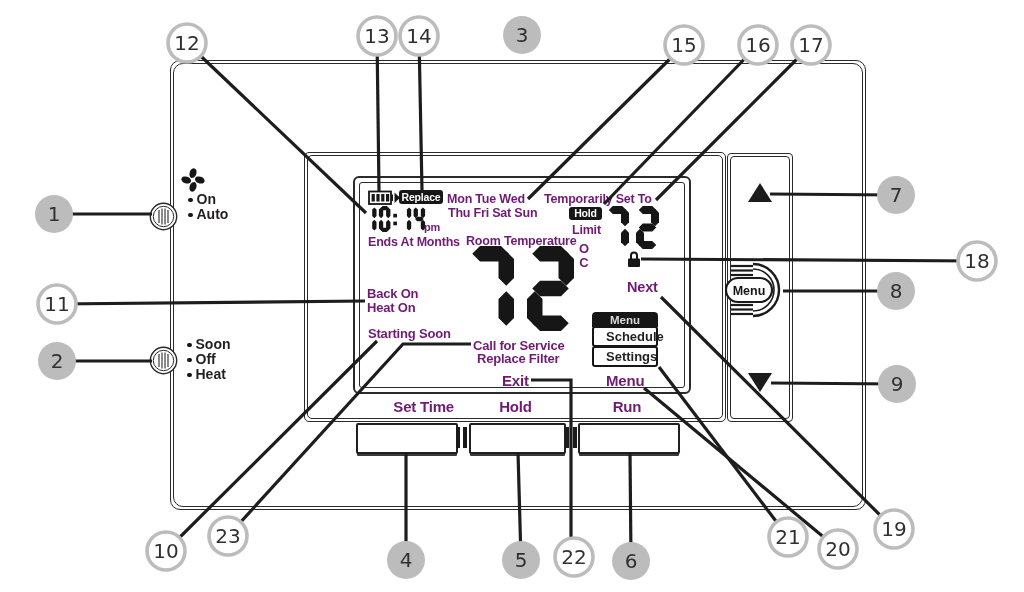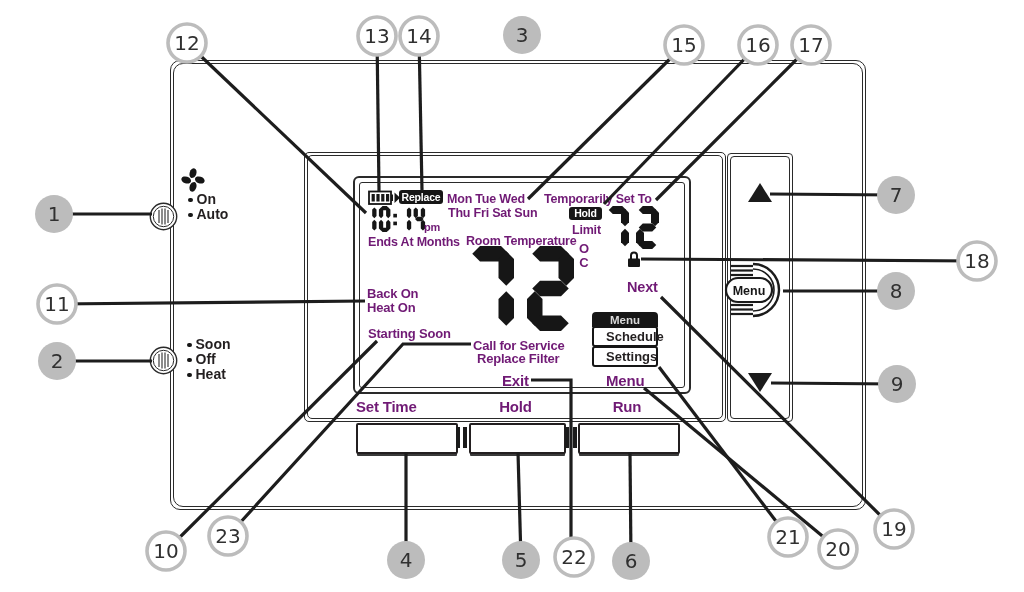--- a/index.html
+++ b/index.html
@@ -193,21 +193,21 @@
 
   <div id="menuPanel" class="abs">
     <div class="hdr">Menu</div>
     <div class="row">Schedule</div>
     <div class="row">Settings</div>
   </div>
 
   <div class="ann f15" style="left:502px;top:373px;">Exit</div>
   <div class="ann f15" style="left:606px;top:373px;">Menu</div>
 
-  <div class="ann f15" style="left:356px;top:399px;width:98px;text-align:left;">Set Time</div>
+  <div class="ann f15" style="left:356px;top:399px;width:98px;text-align:right;">Set Time</div>
   <div class="ann f15" style="left:469px;top:399px;width:93px;text-align:center;">Hold</div>
   <div class="ann f15" style="left:578px;top:399px;width:98px;text-align:center;">Run</div>
 
   <div id="key1" class="key"></div>
   <div id="key2" class="key"></div>
   <div id="key3" class="key"></div>
   <div class="kbar" style="left:456px;"></div>
   <div class="kbar" style="left:463px;"></div>
   <div class="kbar" style="left:565px;"></div>
   <div class="kbar" style="left:573px;"></div>

